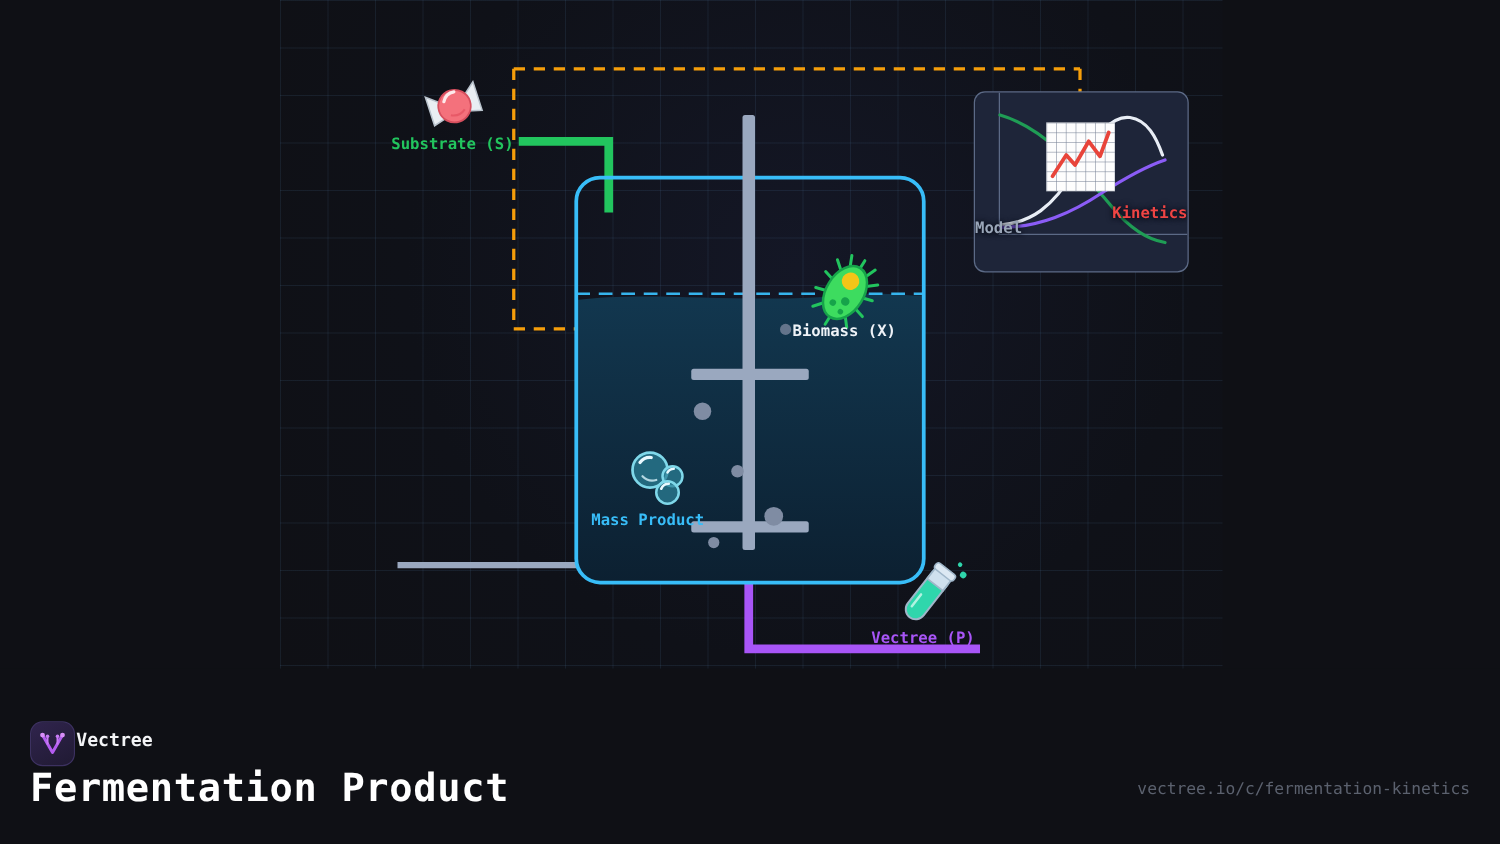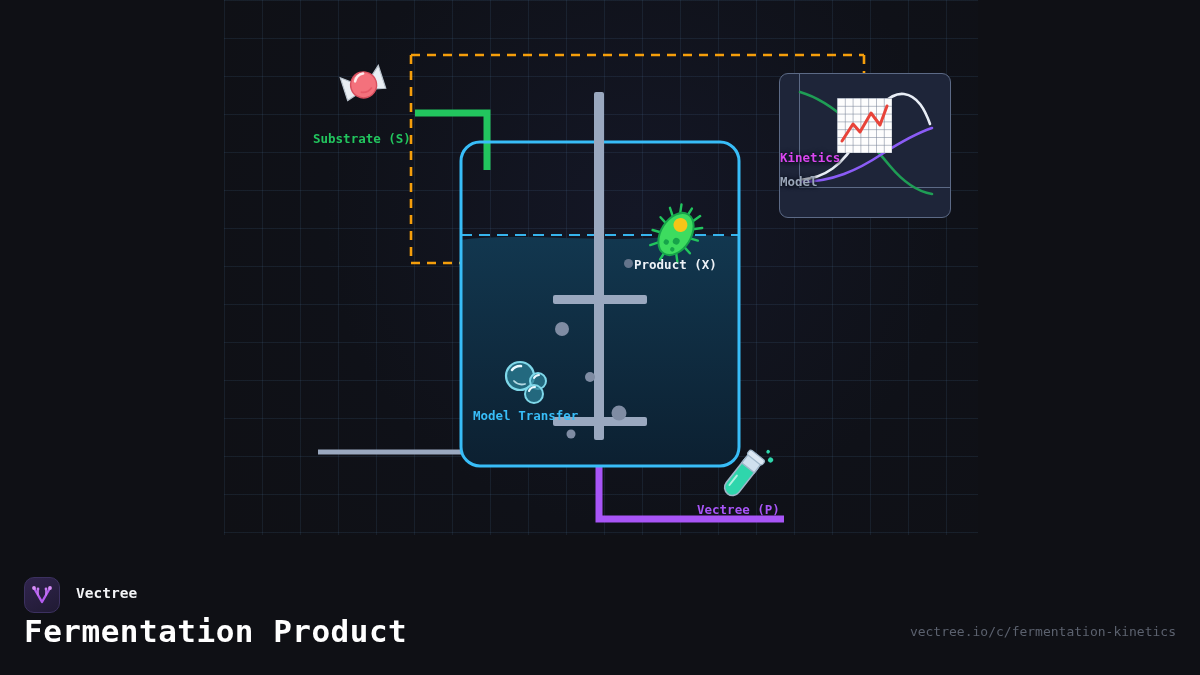--- a/index.html
+++ b/index.html
@@ -35,30 +35,30 @@
     background:#1e2539;overflow:hidden;
   }
   #kcard .inner{position:absolute;left:19px;top:0;right:0;bottom:29px;border-left:1px solid #5c6a86;border-bottom:1px solid #5c6a86;}
   #kcard .rail{position:absolute;left:0;top:0;width:19px;bottom:0;}
   #kchart{position:absolute;left:0;top:0;width:170px;height:143px;}
   .kicon{position:absolute;left:57px;top:24px;width:55px;height:55px;background:#fdfdfd;}
   .kicon .g{position:absolute;inset:0;
     background:
       linear-gradient(to right, rgba(120,130,150,.55) 1px, transparent 1px) 0 0/7.8px 7.8px,
       linear-gradient(to bottom, rgba(120,130,150,.55) 1px, transparent 1px) 0 0/7.8px 7.8px;}
-  .ktitle{position:absolute;width:100%;text-align:left;top:76px;color:#d946ef;font-size:12.5px;font-weight:700;
+  .ktitle{position:absolute;width:100%;text-align:right;top:88px;color:#ef4444;font-size:12.5px;font-weight:700;
           text-shadow:0 1px 3px #0b0f1a,0 0 5px #0b0f1a;}
   .ksub{position:absolute;width:100%;text-align:left;top:100px;color:#9aa6b8;font-size:12.5px;font-weight:700;
         text-shadow:0 1px 3px #0b0f1a,0 0 5px #0b0f1a;}
 
   
   #footer{position:absolute;left:0;top:535px;width:1200px;height:140px;background:#0f1015;}
   #logo{position:absolute;left:24px;top:577px;width:34px;height:34px;border-radius:10px;
         background:linear-gradient(150deg,#30244d,#201a33);border:1px solid #3c3160;}
-  #brand{position:absolute;left:76px;top:585px;color:#f3f4f6;font-size:14.5px;font-weight:700;}
+  #brand{position:absolute;left:61px;top:585px;color:#f3f4f6;font-size:14.5px;font-weight:700;}
   #title{position:absolute;left:24px;top:613px;color:#fff;font-size:31px;font-weight:700;letter-spacing:.5px;}
   #url{position:absolute;right:24px;top:624px;color:#5b616e;font-size:13px;}
 </style>
 </head>
 <body>
 
 <div id="canvas"></div>
 
 <svg class="layer">
   <defs>
@@ -142,26 +142,26 @@
   <g transform="translate(740,478) rotate(38)">
     <rect x="-8" y="-26" width="16" height="46" rx="8" fill="#2fd6ac" stroke="#9fb6c9" stroke-width="1.6"></rect>
     <path d="M-8,-26 L-8,-13 L8,-13 L8,-26 Z" fill="#cfe0ee" stroke="#9fb6c9" stroke-width="1.4"></path>
     <rect x="-9.5" y="-29" width="19" height="6" rx="2.5" fill="#dce8f3" stroke="#9fb6c9" stroke-width="1.2"></rect>
     <path d="M-4,0 L-4,12" stroke="#eafff8" stroke-width="2" stroke-linecap="round" opacity=".7"></path>
     <circle cx="13" cy="-33" r="2.6" fill="#2fd6ac"></circle>
     <circle cx="6" cy="-38" r="1.8" fill="#2fd6ac"></circle>
   </g>
 </svg>
 
-<div class="lbl lbl-sub" style="left:313px;top:107px;margin-top:24px;">Substrate (S)</div>
+<div class="lbl lbl-sub" style="left:313px;top:107px;">Substrate (S)</div>
 
 <div class="dot" style="left:624px;top:259px;"></div>
-<div class="lbl lbl-bio" style="left:634px;top:257px;">Product (X)</div>
+<div class="lbl lbl-bio" style="left:634px;top:257px;">Biomass (X)</div>
 
-<div class="lbl lbl-mass" style="left:473px;top:408px;">Model Transfer</div>
+<div class="lbl lbl-mass" style="left:473px;top:408px;">Mass Product</div>
 
 <div class="lbl lbl-prod" style="left:697px;top:502px;">Vectree (P)</div>
 
 <div id="kcard">
   <div class="rail"></div>
   <div class="inner"></div>
 
   <svg id="kchart" viewBox="0 0 170 143">
     <path d="M20,18 C55,28 85,62 110,92 C125,110 140,118 152,120" fill="none" stroke="#1f9d55" stroke-width="2.6" stroke-linecap="round"></path>
     <path d="M20,106 C45,104 62,92 80,62 C96,34 110,18 124,20 C138,22 145,36 150,50" fill="none" stroke="#e8edf5" stroke-width="2.6" stroke-linecap="round"></path>

